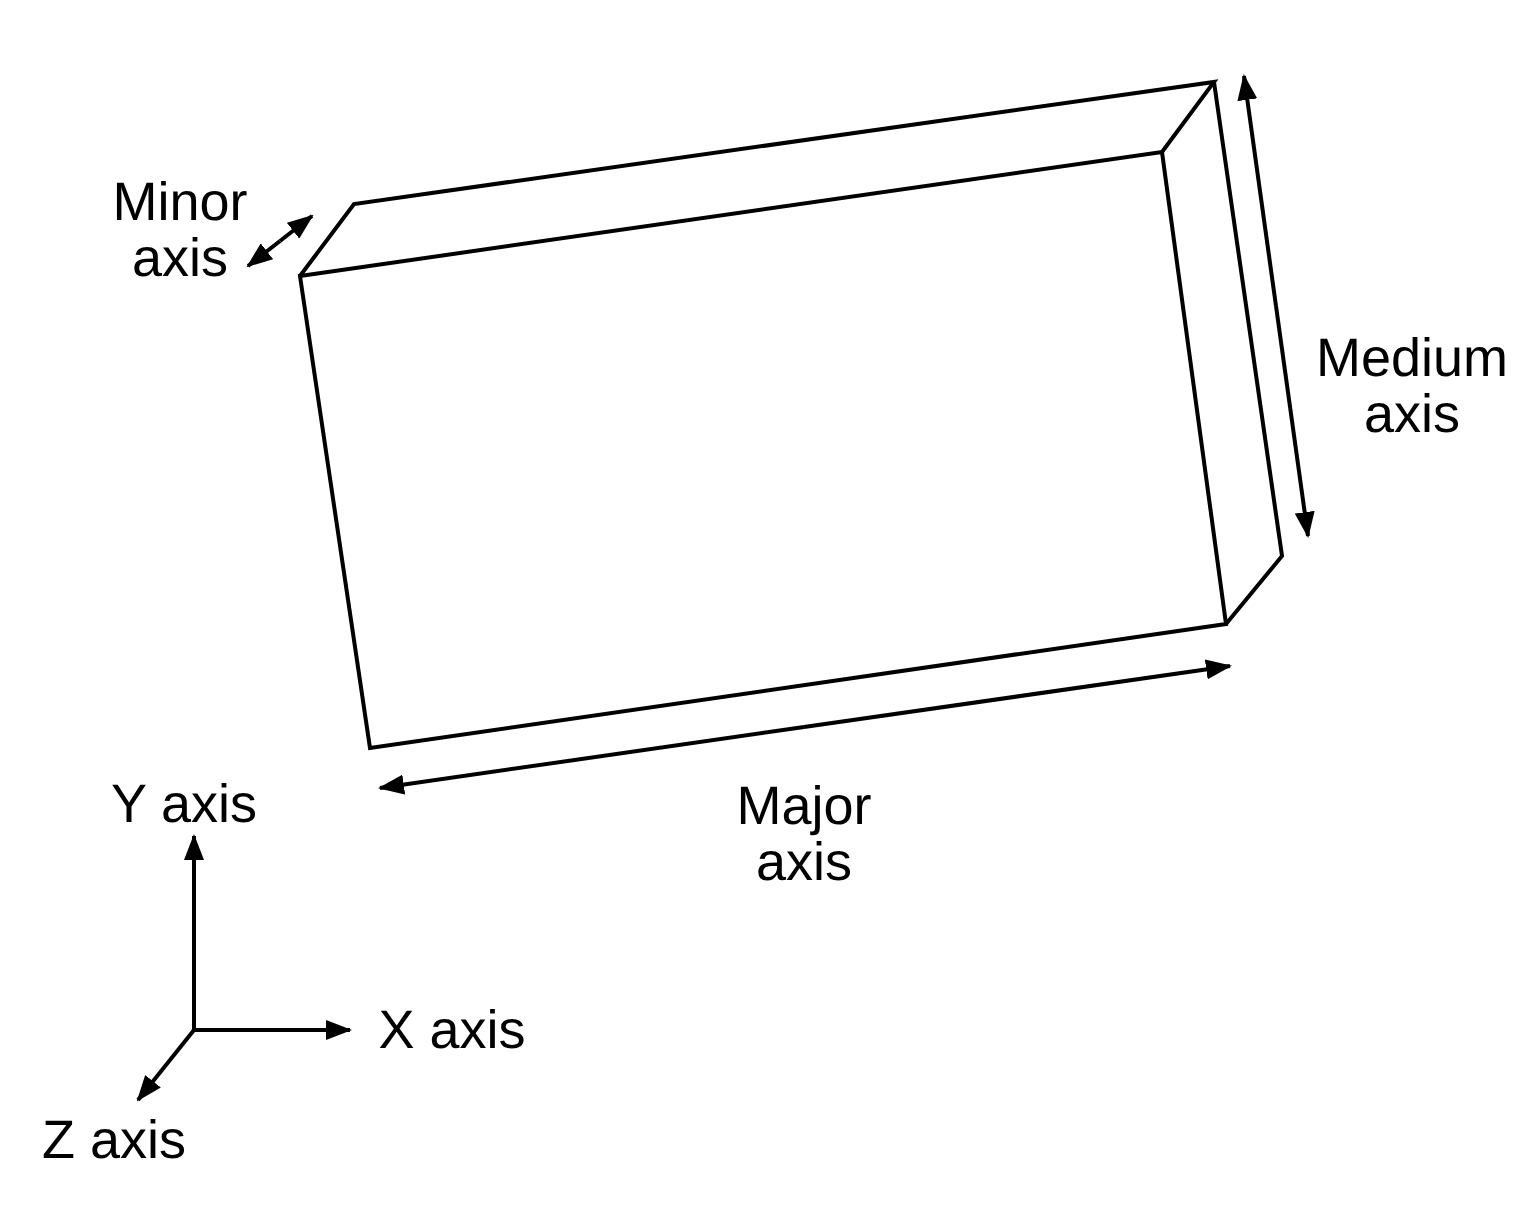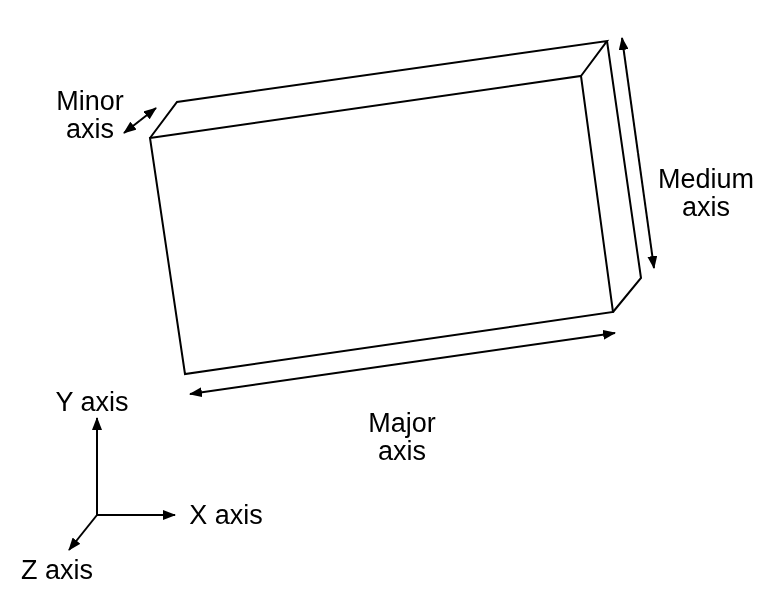--- a/index.html
+++ b/index.html
@@ -98,21 +98,21 @@
       <line class="arrow-line" x1="97" y1="515" x2="69" y2="550" marker-end="url(#ah)"></line>
     </g>
   </svg>
 
   <div class="label" style="left:20px;  top:87px;">Minor
 axis</div>
 
   <div class="label" style="left:636px; top:165px;">Medium
 axis</div>
 
-  <div class="label" style="left:332px; top:389px;margin-top:20px;">Major
+  <div class="label" style="left:332px; top:389px;">Major
 axis</div>
 
   <div class="label" style="left:156px; top:501px;">X axis</div>
 
   <div class="label" style="left:22px;  top:388px;">Y axis</div>
 
   <div class="label" style="left:-13px; top:556px;">Z axis</div>
 
 </div>
 

